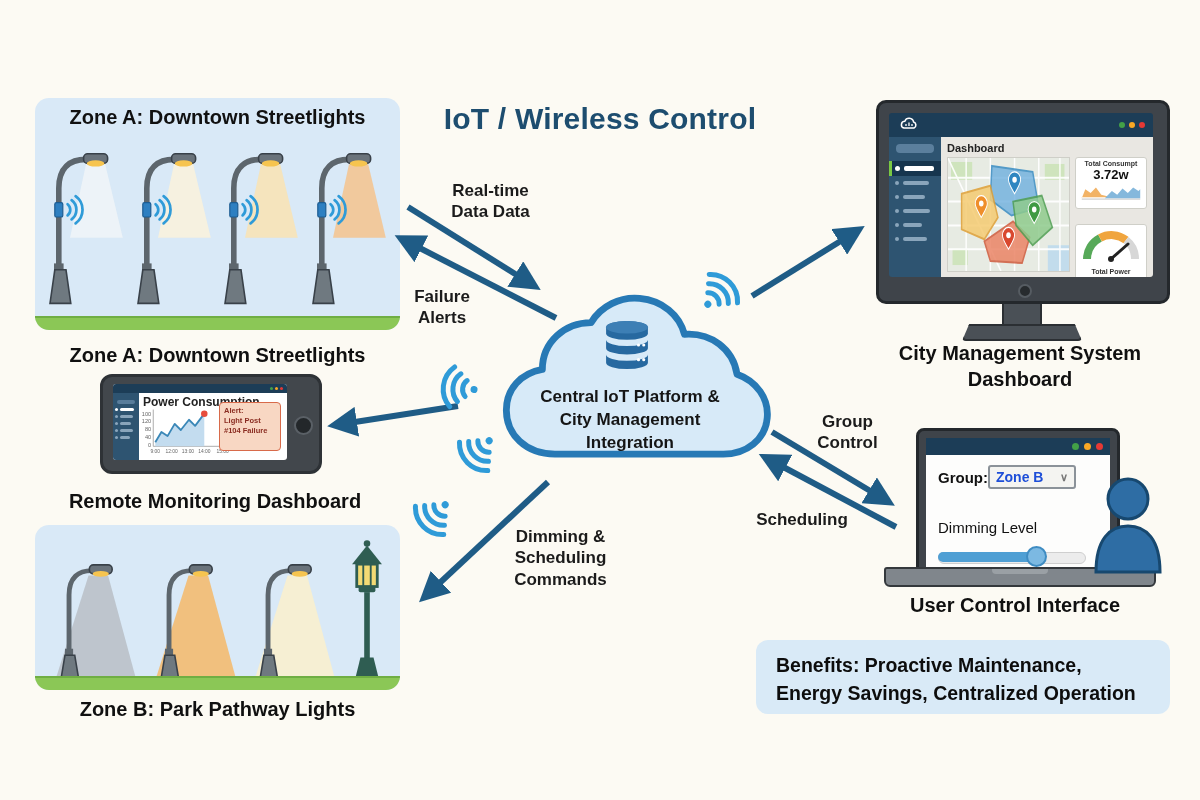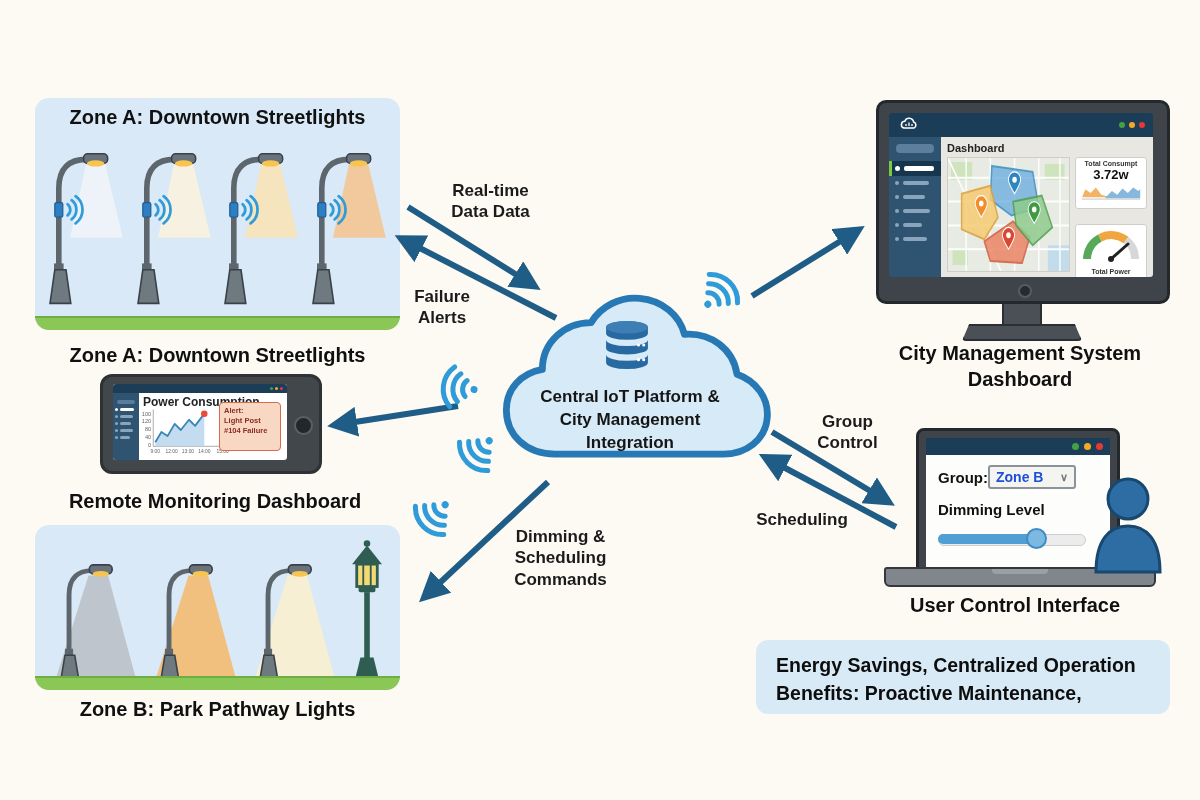--- a/index.html
+++ b/index.html
@@ -75,38 +75,39 @@
   #laptop{position:absolute;left:916px;top:428px;width:198px;height:140px;background:#3f444a;border:3px solid #24282c;border-radius:8px 8px 3px 3px;z-index:3;}
   #laptop-screen{position:absolute;left:7px;top:7px;right:7px;bottom:4px;background:#fdfdfc;display:flex;flex-direction:column;overflow:hidden;}
   .l-topbar{height:17px;background:#1c3d57;display:flex;align-items:center;justify-content:flex-end;gap:5px;padding-right:7px;flex:0 0 auto;}
   .l-topbar i{width:7px;height:7px;border-radius:50%;display:block;}
   .l-content{flex:1;padding:10px 12px 0;}
   .l-row1{display:flex;align-items:center;}
   .l-group-label{font-size:15px;font-weight:700;color:#111;}
   #group-select{width:88px;height:24px;background:#f4f4f1;border:2px solid #8b9299;border-radius:3px;display:flex;align-items:center;justify-content:space-between;padding:0 6px;box-sizing:border-box;}
   #group-select .gv{font-size:14px;font-weight:700;color:#1d4ed8;}
   #group-select .chev{font-size:11px;color:#777;font-weight:700;}
-  .l-dim-label{font-size:15px;font-weight:700;color:#111;margin-top:12px;}
+  .l-dim-label{font-size:15px;font-weight:400;color:#111;margin-top:30px;}
   #slider{position:relative;margin-top:10px;height:22px;}
   #slider .track{position:absolute;left:0;right:12px;top:6px;height:10px;background:#ececec;border:1px solid #cfcfcf;border-radius:6px;}
   #slider .fill{position:absolute;left:0;top:6px;height:10px;background:#4f9fd4;border-radius:6px;}
   #slider .thumb{position:absolute;top:0;width:21px;height:21px;margin-left:-11px;border-radius:50%;background:#7cb9e2;border:2.5px solid #3f8cc2;box-sizing:border-box;}
   #laptop-base{position:absolute;left:884px;top:567px;width:268px;height:16px;background:#80868c;border:2px solid #34383c;border-radius:3px 3px 6px 6px;z-index:3;}
   #laptop-base .notch{position:absolute;left:50%;top:0;width:56px;height:5px;margin-left:-28px;background:#9aa0a5;border-radius:0 0 4px 4px;}
   #person{position:absolute;left:1090px;top:476px;z-index:6;}
   
   #benefits{position:absolute;left:756px;top:640px;width:414px;height:74px;background:#d9eaf7;border-radius:12px;box-sizing:border-box;padding:12px 20px;z-index:2;}
   #benefits .ln{display:block;font-size:19.5px;font-weight:700;color:#0d0d0d;line-height:1.42;}
   svg text{font-family:"Liberation Sans",sans-serif;}
 </style>
 </head>
 <body>
 
 <div id="canvas">
 
+  <div id="main-title">IoT / Wireless Control</div>
 
   <div class="panel" style="left:35px;top:98px;width:365px;height:232px;">
     <div class="panel-title">Zone A: Downtown Streetlights</div>
     <div class="lights-row">
         <svg width="80" height="202" viewBox="0 0 100 210">
 <polygon points="50,34 74,34 96,126 30,126" fill="#f1f5f8" opacity="0.8"></polygon>
 <path d="M16,202 L16,64 C16,38 30,28 50,28 L64,28" stroke="#5d666d" stroke-width="7" fill="none" stroke-linecap="round"></path>
 <rect x="47" y="21" width="30" height="12" rx="5" fill="#6a737b" stroke="#394149" stroke-width="2"></rect>
 <ellipse cx="62" cy="33" rx="11" ry="4" fill="#f6c44f"></ellipse>
 <rect x="10" y="158" width="12" height="12" fill="#5d666d"></rect>
@@ -497,17 +498,17 @@
     </div>
   <span id="person">
     <svg width="74" height="98" viewBox="0 0 74 98">
       <circle cx="38" cy="23" r="20" fill="#2e6da4" stroke="#17486f" stroke-width="3"></circle>
       <path d="M6,96 C6,63 20,50 38,50 C56,50 70,63 70,96 Z" fill="#2e6da4" stroke="#17486f" stroke-width="3"></path>
     </svg>
   </span>
   <div class="cap" style="left:880px;top:592px;width:270px;">User Control Interface</div>
 
   <div id="benefits">
+    <span class="ln">Benefits: Proactive Maintenance,</span>
     <span class="ln">Energy Savings, Centralized Operation</span>
-    <span class="ln">Benefits: Proactive Maintenance,</span>
   </div>
 
 </div>
 
 </body></html>

